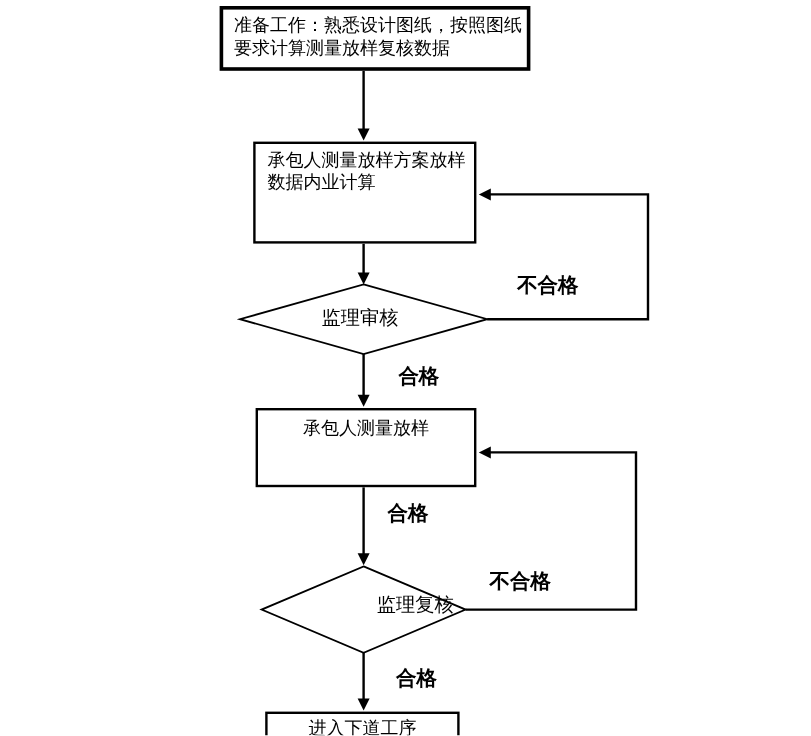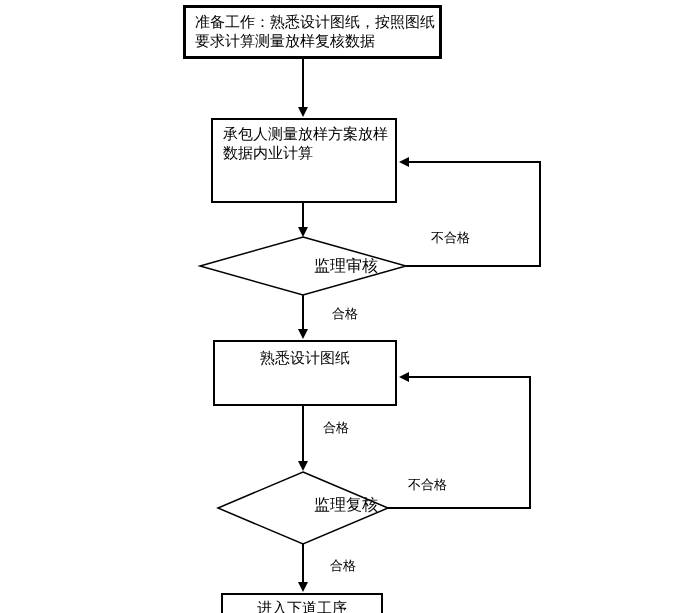--- a/index.html
+++ b/index.html
@@ -66,28 +66,29 @@
     padding: 3px 0 0 0;
     text-align: center;
   }
   .diamond-label {
     position: absolute;
     font-size: 16px;
     line-height: 16px;
     white-space: nowrap;
     transform: translate(-50%, -50%);
   }
-  #label-supervisor-review { left: 300px; top: 266px; margin-left: 46px; }
+  #label-supervisor-review { left: 300px; top: 266px; }
   #label-supervisor-recheck { left: 299px; top: 505px; margin-left: 47px; }
   .edge-label {
     position: absolute;
-    font-size: 13px;
+    font-size: 17px;
     line-height: 15px;
     white-space: nowrap;
     background: #ffffff;
+    font-weight: bold;
   }
   #edge-pass-1 { left: 332px; top: 306px; }
   #edge-fail-1 { left: 431px; top: 230px; }
   #edge-pass-2 { left: 323px; top: 420px; }
   #edge-fail-2 { left: 408px; top: 477px; }
   #edge-pass-3 { left: 330px; top: 558px; }
 </style>
 </head>
 <body>
 
@@ -127,21 +128,21 @@
 
   <div class="proc" id="node-prepare">
     <span class="proc-text">准备工作：熟悉设计图纸，按照图纸要求计算测量放样复核数据</span>
   </div>
 
   <div class="proc" id="node-contractor-calc">
     <span class="proc-text">承包人测量放样方案放样数据内业计算</span>
   </div>
 
   <div class="proc" id="node-contractor-layout">
-    <span class="proc-text">熟悉设计图纸</span>
+    <span class="proc-text">承包人测量放样</span>
   </div>
 
   <div class="proc" id="node-next-step">
     <span class="proc-text">进入下道工序</span>
   </div>
 
   <div class="diamond-label" id="label-supervisor-review">监理审核</div>
 
   <div class="diamond-label" id="label-supervisor-recheck">监理复核</div>
 

